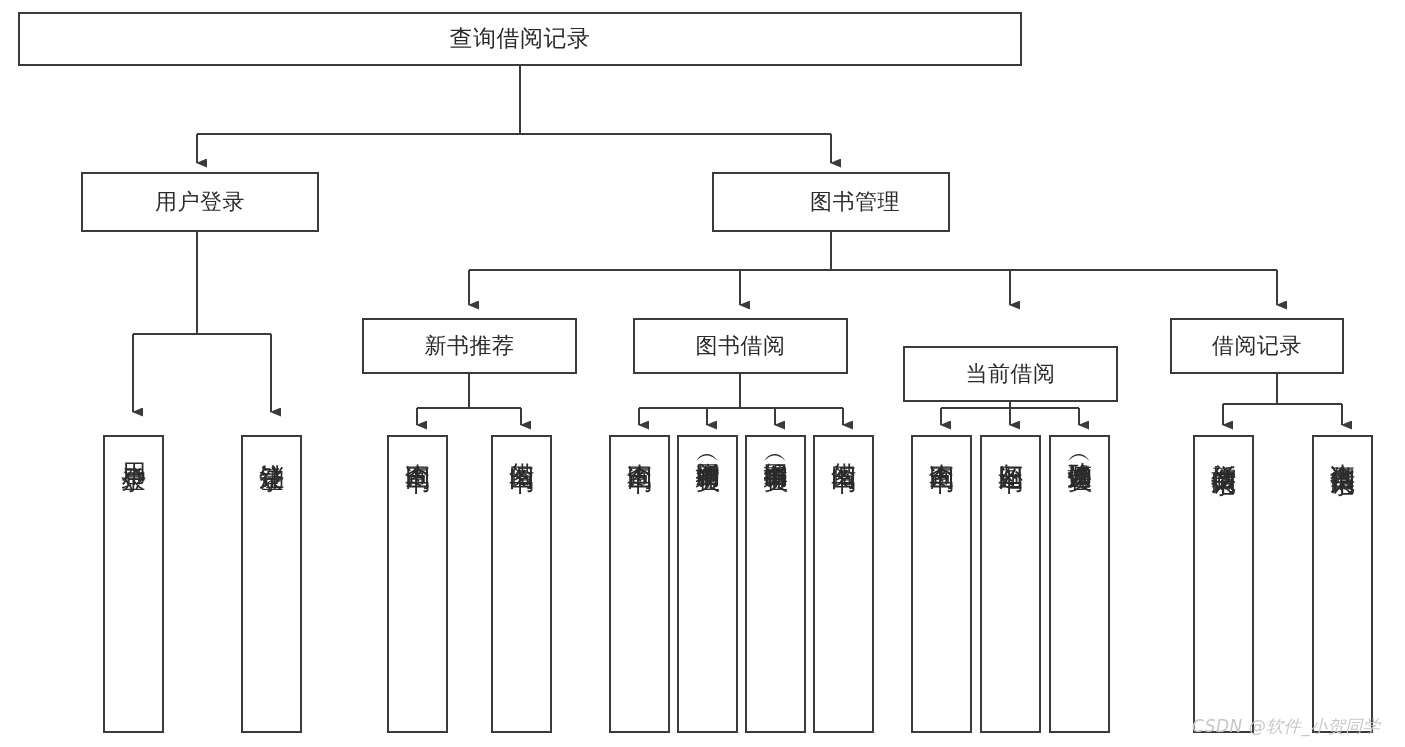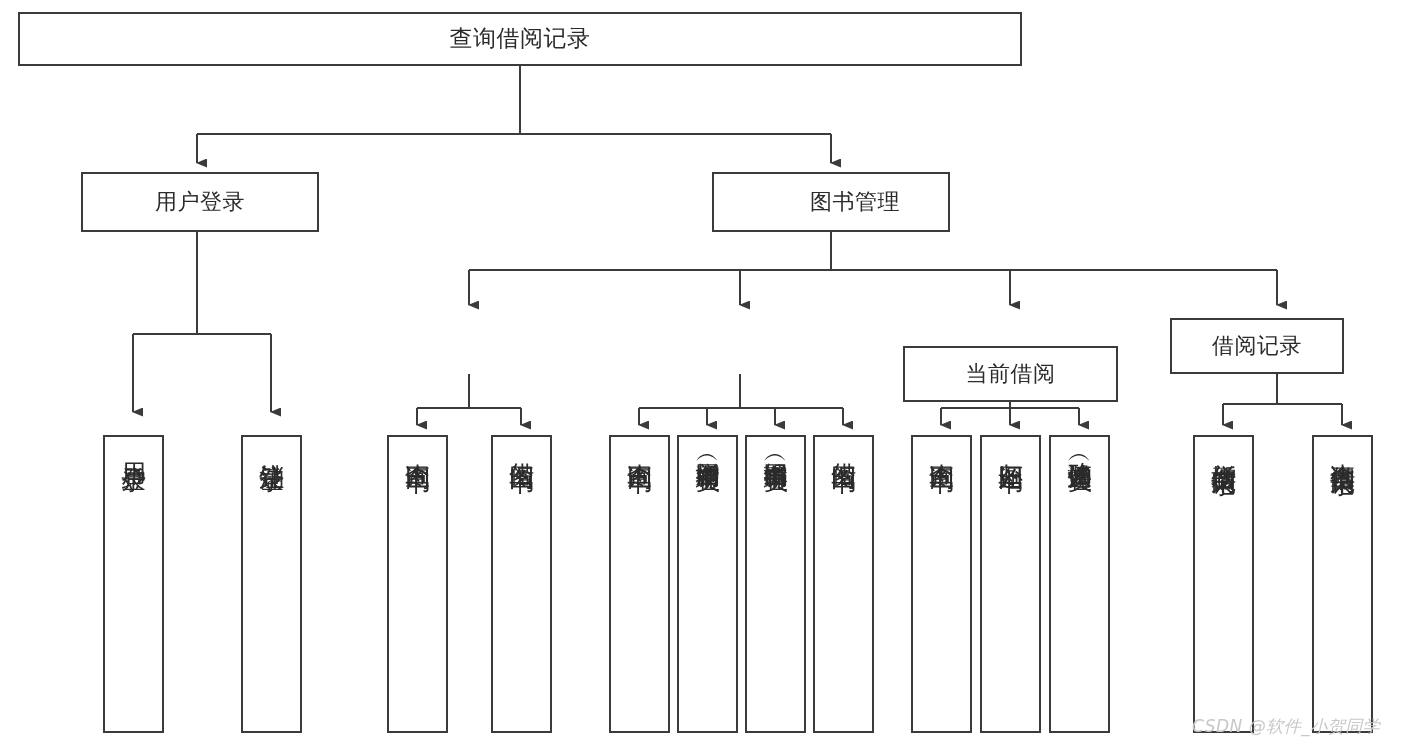--- a/index.html
+++ b/index.html
@@ -142,20 +142,26 @@
     <span class="node-label">查询借阅记录</span>
   </div>
 
   <div class="node horiz" style="left:81px; top:172px; width:238px; height:60px;">
     <span class="node-label">用户登录</span>
   </div>
   <div class="node horiz" style="left:712px; top:172px; width:238px; height:60px;padding-left:48px;">
     <span class="node-label">图书管理</span>
   </div>
 
+  <div class="node horiz" style="left:362px; top:318px; width:215px; height:56px;">
+    <span class="node-label">新书推荐</span>
+  </div>
+  <div class="node horiz" style="left:633px; top:318px; width:215px; height:56px;">
+    <span class="node-label">图书借阅</span>
+  </div>
   <div class="node horiz" style="left:903px; top:318px; width:215px; height:56px;margin-top:28px;">
     <span class="node-label">当前借阅</span>
   </div>
   <div class="node horiz" style="left:1170px; top:318px; width:174px; height:56px;">
     <span class="node-label">借阅记录</span>
   </div>
 
   <div class="node vert" style="left:103px; top:435px; width:61px; height:298px;">
     <span class="node-label">用户登录</span>
   </div>

